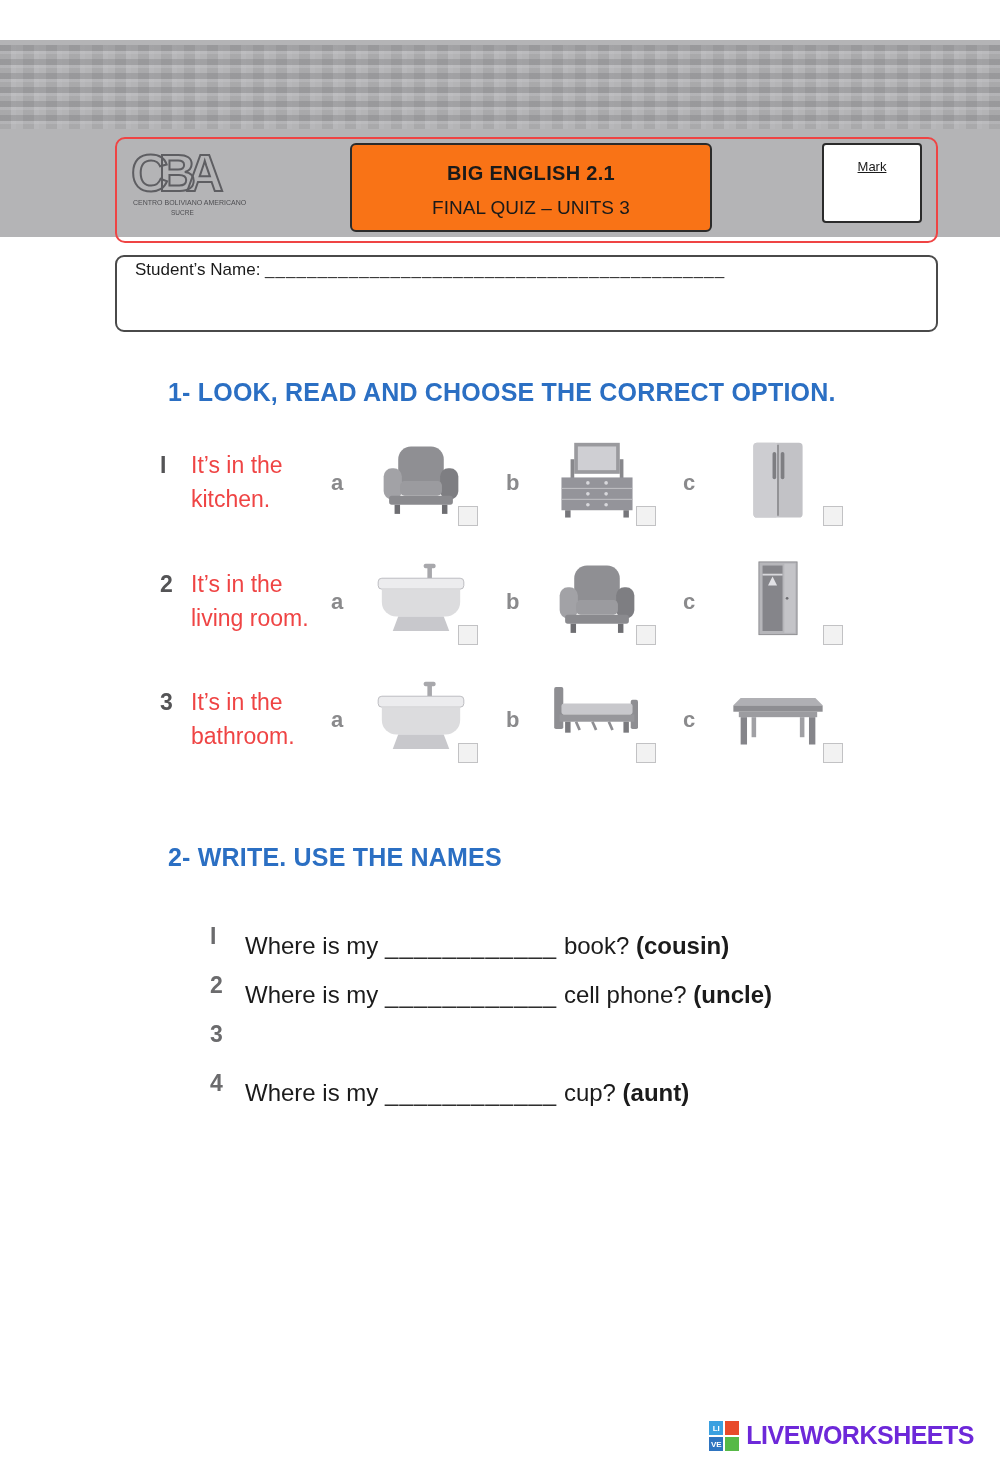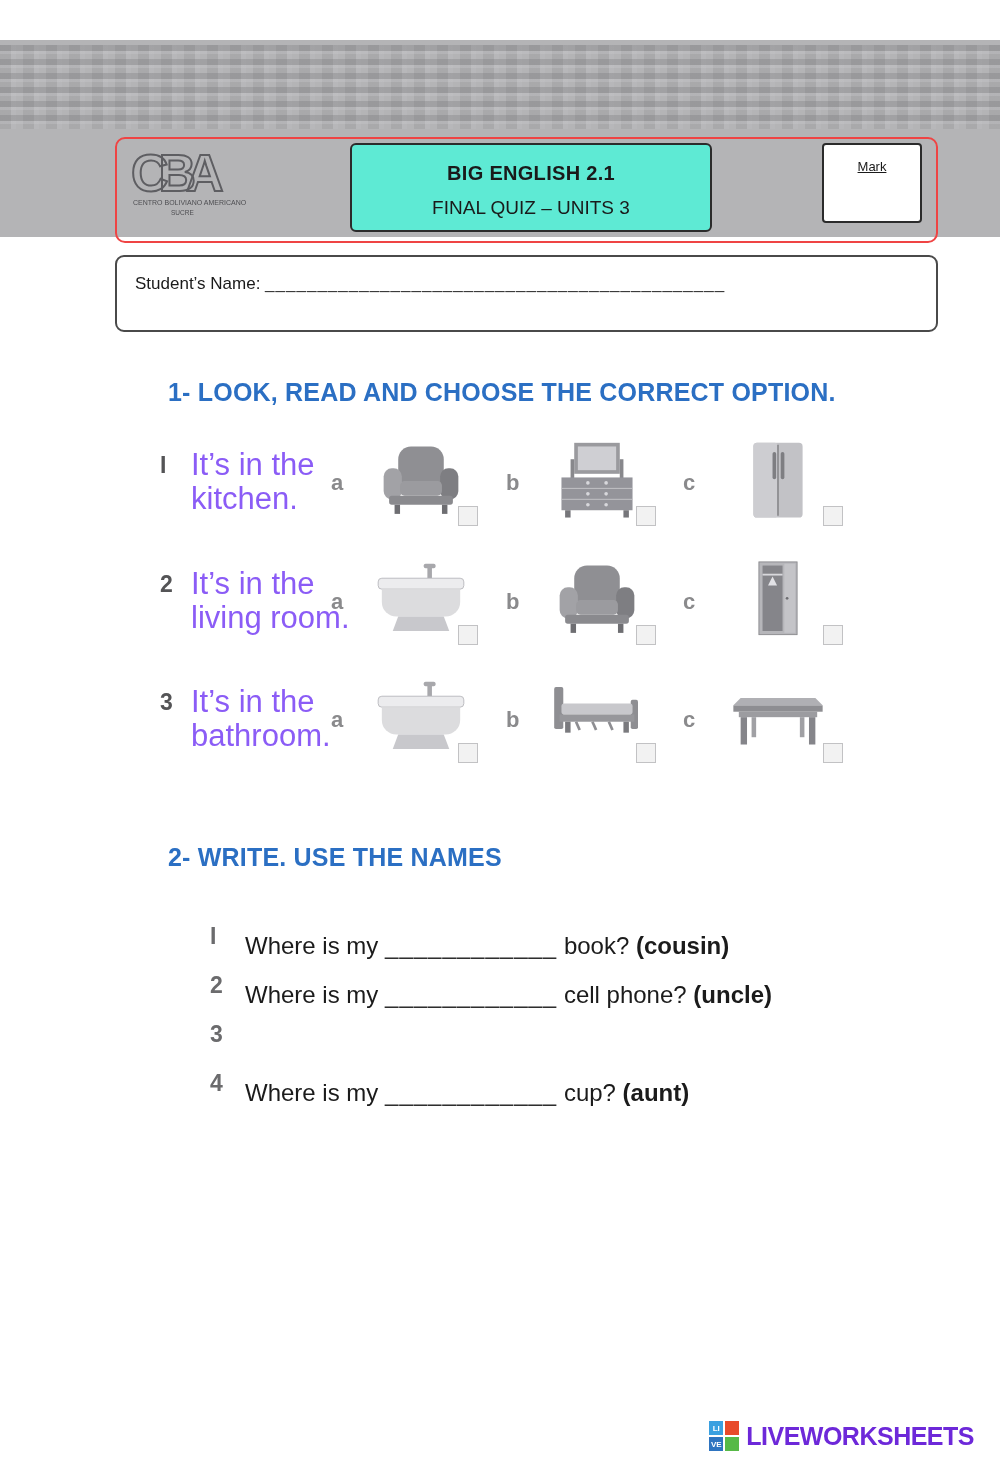--- a/index.html
+++ b/index.html
@@ -10,54 +10,54 @@
   .band{position:absolute;left:0;top:40px;width:1000px;height:197px;background:#b4b4b6}
   .band-texture{position:absolute;left:0;top:5px;width:100%;height:84px;opacity:.8;
     background:
       repeating-linear-gradient(180deg, rgba(100,100,104,.30) 0 6px, rgba(214,214,218,.28) 6px 9px, rgba(160,160,164,0) 9px 14px),
       repeating-linear-gradient(90deg, rgba(118,118,122,.22) 0 11px, rgba(205,205,209,.16) 11px 16px, rgba(118,118,122,0) 16px 23px)}
 
   
   .header-box{position:absolute;left:115px;top:137px;width:823px;height:106px;
       border:2px solid #ef4444;border-radius:10px}
   .logo{position:absolute;left:8px;top:2px;width:125px;height:92px}
-  .title-box{position:absolute;left:233px;top:4px;width:362px;height:89px;background:#5eead4;
+  .title-box{position:absolute;left:233px;top:4px;width:362px;height:89px;background:#f97316;
       border:2px solid #2b2b2b;border-radius:6px;text-align:center}
   .title-main{margin-top:17px;font-size:20px;font-weight:bold;letter-spacing:.3px}
   .title-sub{margin-top:12px;font-size:19px}
   .mark-box{position:absolute;right:14px;top:4px;width:100px;height:80px;background:#fff;
       border:2px solid #2b2b2b;border-radius:4px;text-align:center}
   .mark-label{display:inline-block;margin-top:14px;font-size:13px;text-decoration:underline}
 
   
   .student-box{position:absolute;left:115px;top:255px;width:823px;height:77px;background:#fff;
-      border:2px solid #4a4a4a;border-radius:9px;padding:17px 18px;font-size:17px}
+      border:2px solid #4a4a4a;border-radius:9px;padding:3px 18px;font-size:17px}
   .student-line{margin-bottom:11px;white-space:nowrap}
 
   
   .sec-title{position:absolute;left:168px;font-size:25px;font-weight:600;color:#2b6fc3;letter-spacing:.2px}
 
   
   .q-row{position:absolute;left:0;width:1000px;height:95px}
   .q-num{position:absolute;left:160px;top:14px;font-size:23px;font-weight:bold;color:#545456}
-  .q-text{position:absolute;left:191px;top:10px;font-size:31px;line-height:34px;color:#8b5cf6}
+  .q-text{position:absolute;left:191px;top:10px;font-size:23px;line-height:34px;color:#ef4444}
   .opt-label{position:absolute;top:32px;font-size:22px;font-weight:bold;color:#8a8a8c}
   .opt-box{position:absolute;top:0;height:88px;display:flex;align-items:center;justify-content:center}
   .opt-box svg{height:82px;display:block}
   .opt-check{position:absolute;right:0;bottom:0;width:20px;height:20px;background:#f2f2f2;border:1px solid #c2c2c4;cursor:pointer}
 
   
   .w-row{position:absolute;left:0;width:1000px;height:40px}
   .w-num{position:absolute;left:210px;top:3px;font-size:23px;font-weight:bold;color:#6b6b6d}
   .w-text{position:absolute;left:245px;top:12px;font-size:24px;color:#1b1b1b}
   .w-blank{color:#2e2e2e;letter-spacing:1px;cursor:text}
   .w-hint{font-weight:bold}
 
   
-  .footer{position:absolute;top:1421px;right:26px;display:flex;align-items:center;gap:7px}
+  .footer{position:absolute;top:1421px;right:26px;display:flex;gap:7px}
   .lw-grid{display:grid;grid-template-columns:14px 14px;grid-template-rows:14px 14px;gap:2px}
   .lw-sq{width:14px;height:14px;color:#fff;font-size:8px;font-weight:bold;
       display:flex;align-items:center;justify-content:center}
   .sq1{background:#3aa0e0}.sq2{background:#e84b2a}.sq3{background:#2e74c0}.sq4{background:#57b947}
   .lw-brand{font-size:25px;font-weight:800;color:#6d28d9;letter-spacing:-.5px}
 </style>
 </head>
 <body>
 
 <div class="band">

